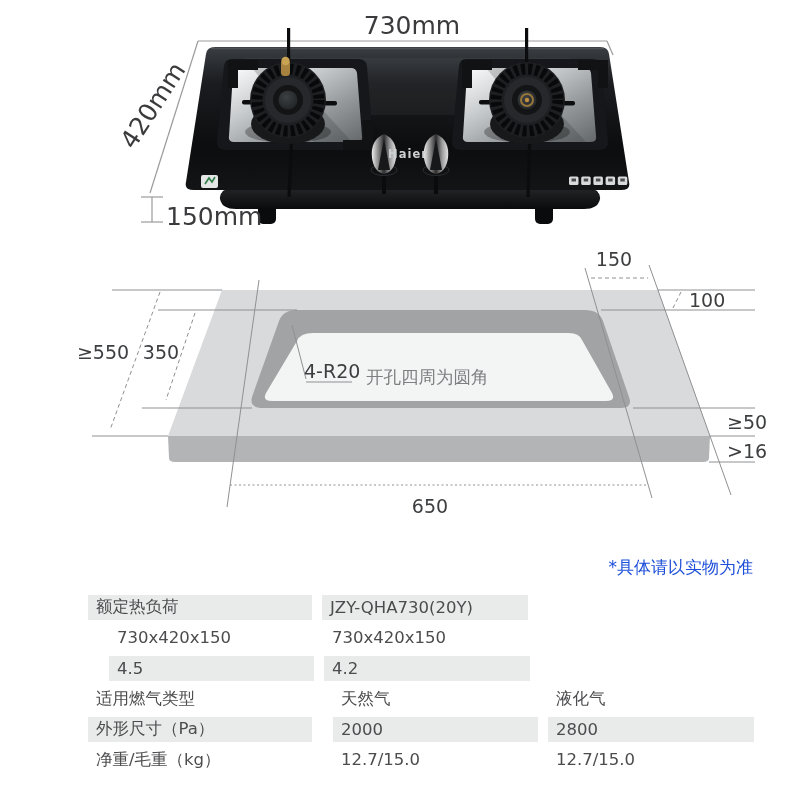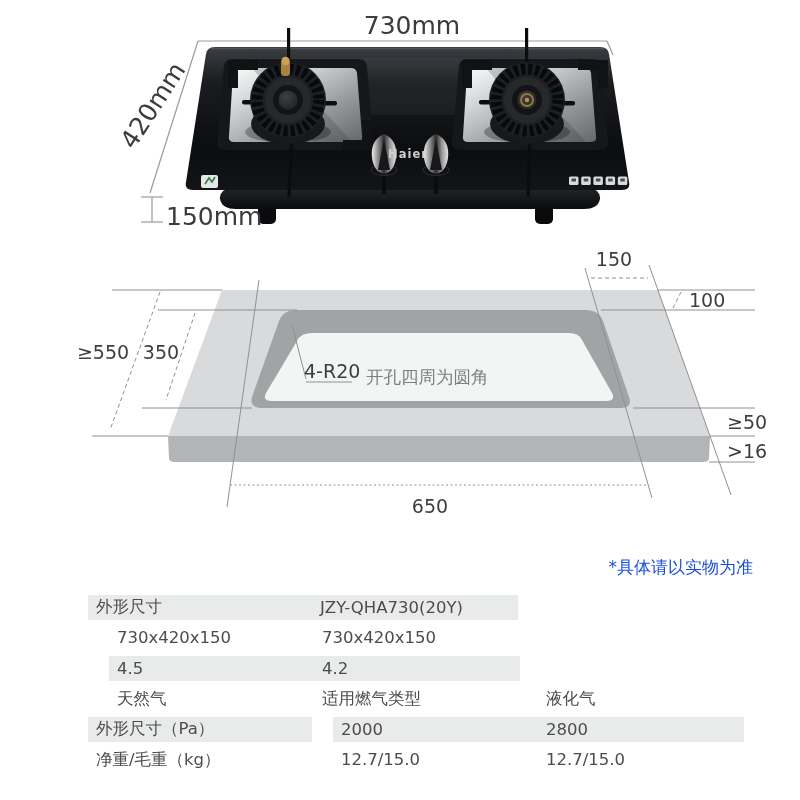--- a/index.html
+++ b/index.html
@@ -10,21 +10,21 @@
   .abs{position:absolute;}
   svg text{font-family:"DejaVu Sans","Liberation Sans",sans-serif;}
 
   
   .spec-table{position:absolute;left:88px;top:592px;width:667px;}
   .spec-row{display:flex;height:30.5px;}
   .cell{box-sizing:border-box;display:flex;align-items:center;
         font-size:16.5px;color:#4c4c4e;padding-left:8px;white-space:nowrap;}
   .c1{width:224px;}
   .c2{width:205px;margin-left:21px;}
-  .c3{width:206px;margin-left:0;}
+  .c3{width:206px;margin-left:10px;}
   .striped .cell{background:#e9eaea;border-top:3.5px solid #fff;border-bottom:3.5px solid #fff;}
 
   .note{position:absolute;top:556px;right:47px;font-size:17px;color:#1d4ed8;}
 </style>
 </head>
 <body>
 
 <svg class="abs" style="left:0;top:0;" width="800" height="245" viewBox="0 0 800 245">
   <defs>
     <linearGradient id="glassGrad" x1="0" y1="0" x2="0" y2="1">
@@ -202,34 +202,34 @@
     <text x="727" y="213">&gt;16</text>
     <text x="430" y="268" text-anchor="middle">650</text>
   </g>
   <text x="366" y="138" font-size="17.5" fill="#7e7f81">开孔四周为圆角</text>
 </svg>
 
 <div class="note">*具体请以实物为准</div>
 
 <div class="spec-table">
   <div class="spec-row striped">
-    <div class="cell c1">外形尺寸</div>
+    <div class="cell c1">额定热负荷</div>
     <div class="cell c3">JZY-QHA730(20Y)</div>
   </div>
   <div class="spec-row">
     <div class="cell c2">730x420x150</div>
     <div class="cell c3">730x420x150</div>
   </div>
   <div class="spec-row striped">
     <div class="cell c2">4.5</div>
     <div class="cell c3">4.2</div>
   </div>
   <div class="spec-row">
+    <div class="cell c1">适用燃气类型</div>
     <div class="cell c2">天然气</div>
-    <div class="cell c1">适用燃气类型</div>
     <div class="cell c3">液化气</div>
   </div>
   <div class="spec-row striped">
     <div class="cell c1">外形尺寸（Pa）</div>
     <div class="cell c2">2000</div>
     <div class="cell c3">2800</div>
   </div>
   <div class="spec-row">
     <div class="cell c1">净重/毛重（kg）</div>
     <div class="cell c2">12.7/15.0</div>

